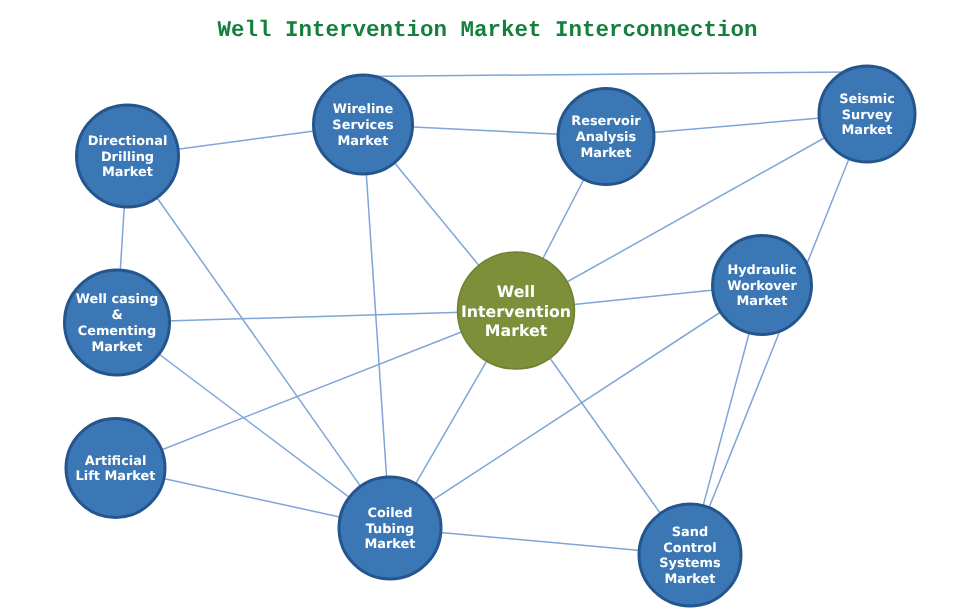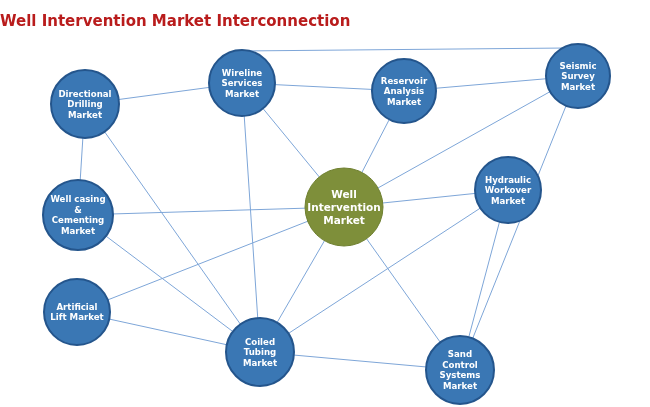--- a/index.html
+++ b/index.html
@@ -1,22 +1,22 @@
 <!DOCTYPE html>
 <html><head>
 <meta charset="utf-8">
 <style>
   html,body{margin:0;padding:0;background:#ffffff;}
   .stage{
     position:relative;width:650px;height:407px;background:#ffffff;overflow:hidden;
     font-family:"DejaVu Sans","Liberation Sans",sans-serif;
   }
   .chart-title{
-    position:absolute;top:12px;left:0;width:100%;text-align:left;
-    font-size:15px;font-weight:bold;color:#b91c1c;letter-spacing:0px;
+    position:absolute;top:12px;left:0;width:100%;text-align:center;
+    font-size:15px;font-weight:bold;color:#15803d;letter-spacing:0px;font-family:Liberation Mono, monospace;
   }
   svg{position:absolute;top:0;left:0;}
   .node-label{pointer-events:none;}
 </style>
 </head>
 <body>
 
 <div class="stage">
   <svg id="diagram-svg" width="650" height="407" viewBox="0 0 650 407">
       <line x1="85" y1="104" x2="242" y2="83" stroke="#7ea6d8" stroke-width="1"></line>

